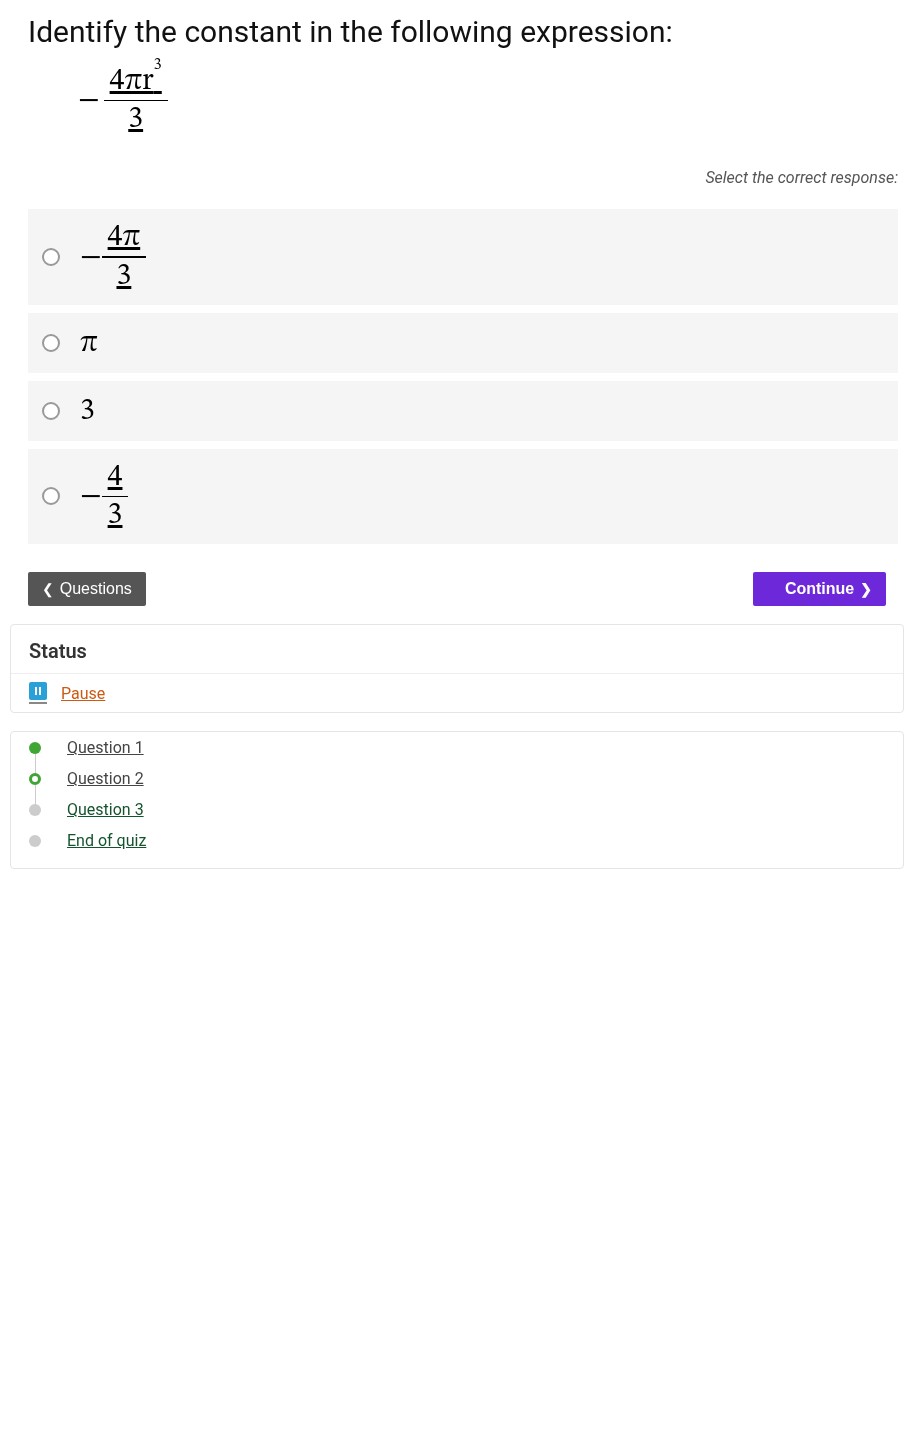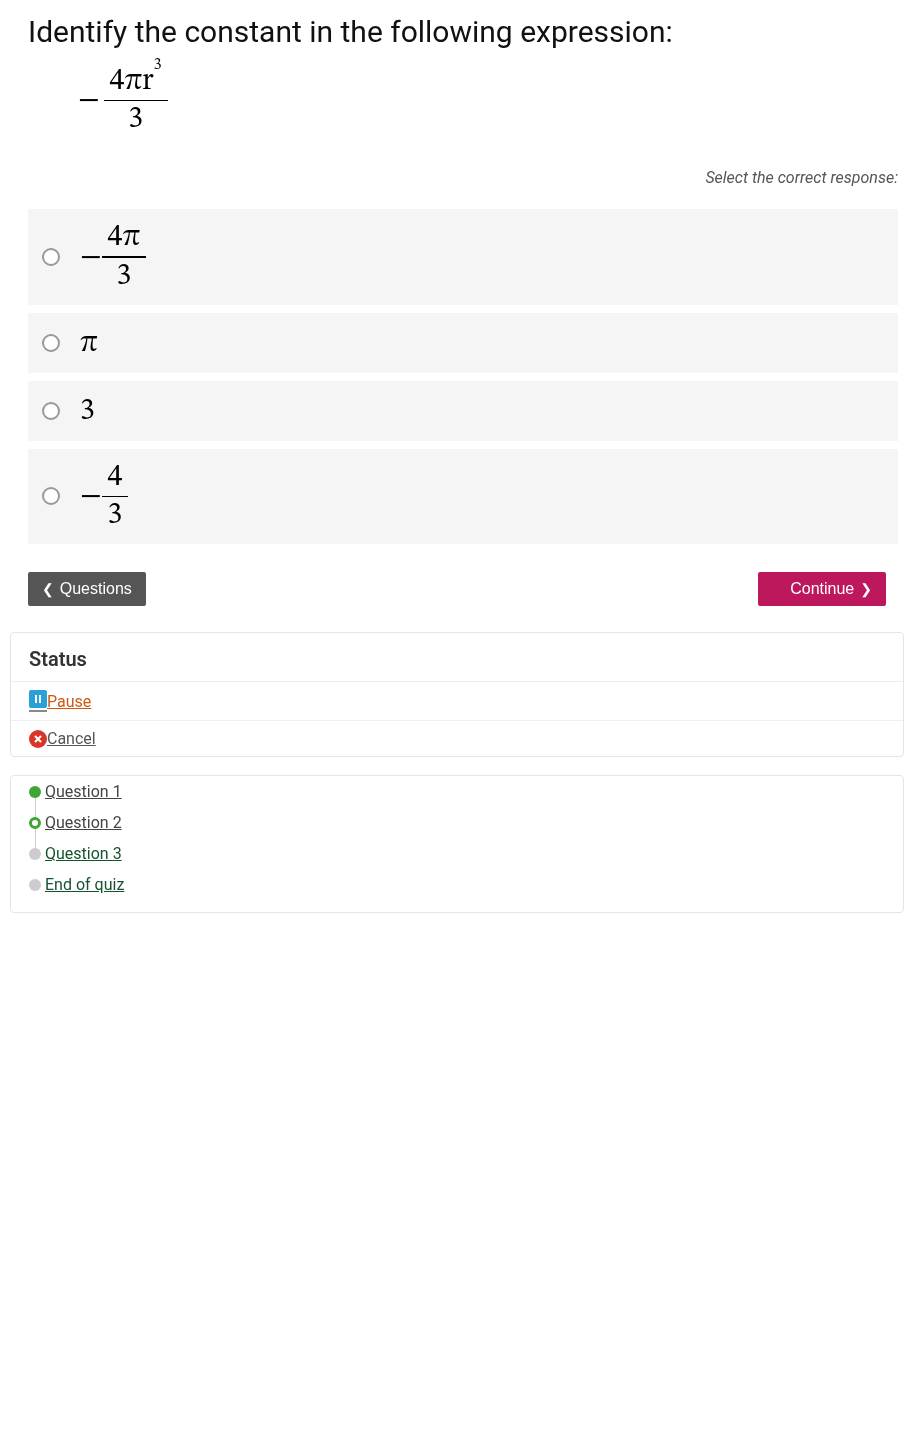--- a/index.html
+++ b/index.html
@@ -33,20 +33,21 @@
   .expr .minus { margin-right: 4px; }
   .frac {
     display: inline-flex;
     flex-direction: column;
     align-items: center;
     vertical-align: middle;
     line-height: 1.1;
   }
   .frac .num, .frac .den {
     padding: 2px 6px;
+    text-decoration: underline;
   }
   .frac .bar {
     height: 1.5px;
     background: #000;
     width: 100%;
   }
   .sup {
     font-size: 0.55em;
     vertical-align: super;
     position: relative;
@@ -99,40 +100,41 @@
     color: #fff;
     border: none;
     border-radius: 2px;
     padding: 8px 14px;
     font-size: 16px;
     cursor: pointer;
     display: inline-flex;
     align-items: center;
     gap: 6px;
   }
-  .btn.dark { background: #be185d; font-weight: 400; padding-left: 32px; }
+  .btn.dark { background: #6d28d9; font-weight: 700; padding-left: 32px; }
   .chev { font-size: 14px; }
 
   .panel {
     border: 1px solid #e5e5e5;
     border-radius: 4px;
-    margin: 8px 10px 18px 10px;
+    margin: 0 10px 18px 10px;
     background: #fff;
   }
   .panel h3 {
     font-size: 20px;
     font-weight: 600;
     margin: 14px 18px 10px 18px;
     color: #333;
   }
   .status-row {
     padding: 8px 18px;
     border-top: 1px solid #eee;
     display: flex;
     align-items: center;
+    gap: 14px;
   }
   .s-icon {
     width: 18px;
     height: 18px;
     display: inline-flex;
     align-items: center;
     justify-content: center;
     font-size: 11px;
     font-weight: 700;
     color: #fff;
@@ -158,21 +160,21 @@
   .link.muted { color: #555; }
 
   .q-list {
     list-style: none;
     padding: 0 0 12px 0;
     margin: 0;
   }
   .q-item {
     display: flex;
     align-items: center;
-    gap: 4px;
+    gap: 26px;
     padding: 6px 18px;
     position: relative;
   }
   .q-item::before {
     content: "";
     position: absolute;
     left: 24px;
     top: 22px;
     bottom: -12px;
     width: 1px;
@@ -268,28 +270,20 @@
 <div class="panel">
   <h3>Status</h3>
   <div class="status-row">
     <span class="s-underline"><span class="s-icon pause">
       <svg viewBox="0 0 10 10">
             <rect x="2" y="1" width="2" height="8" fill="#fff"></rect>
             <rect x="6" y="1" width="2" height="8" fill="#fff"></rect>
           </svg>
     </span></span>
     <span class="link">Pause</span>
-  </div>
-  <div class="status-row">
-    <span class="s-icon cancel">
-      <svg viewBox="0 0 10 10">
-          <path d="M2 2 L8 8 M8 2 L2 8" stroke="#fff" stroke-width="2"></path>
-        </svg>
-    </span>
-    <span class="link muted">Cancel</span>
   </div>
 </div>
 
 <div class="panel">
   <ul class="q-list">
     <li class="q-item">
       <span class="dot filled"></span>
       <span class="q-link">Question 1</span>
     </li>
     <li class="q-item">

